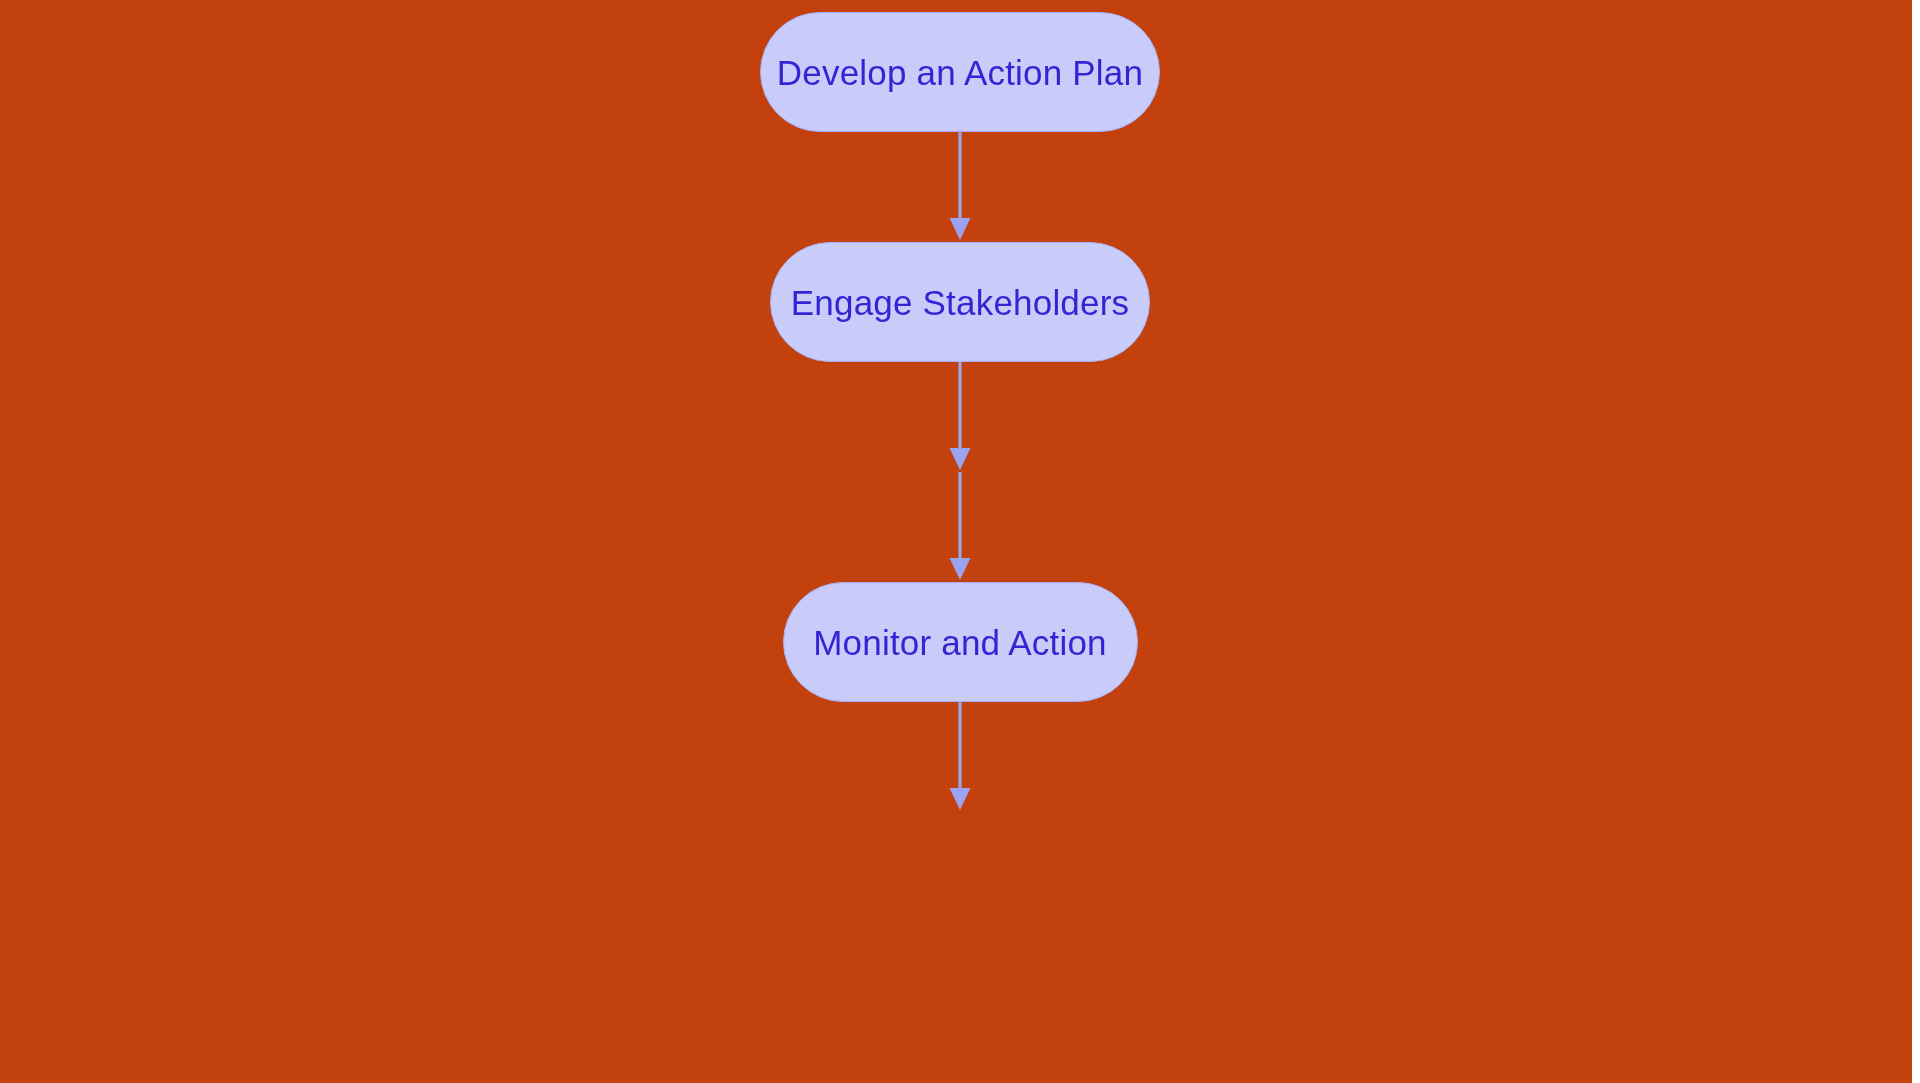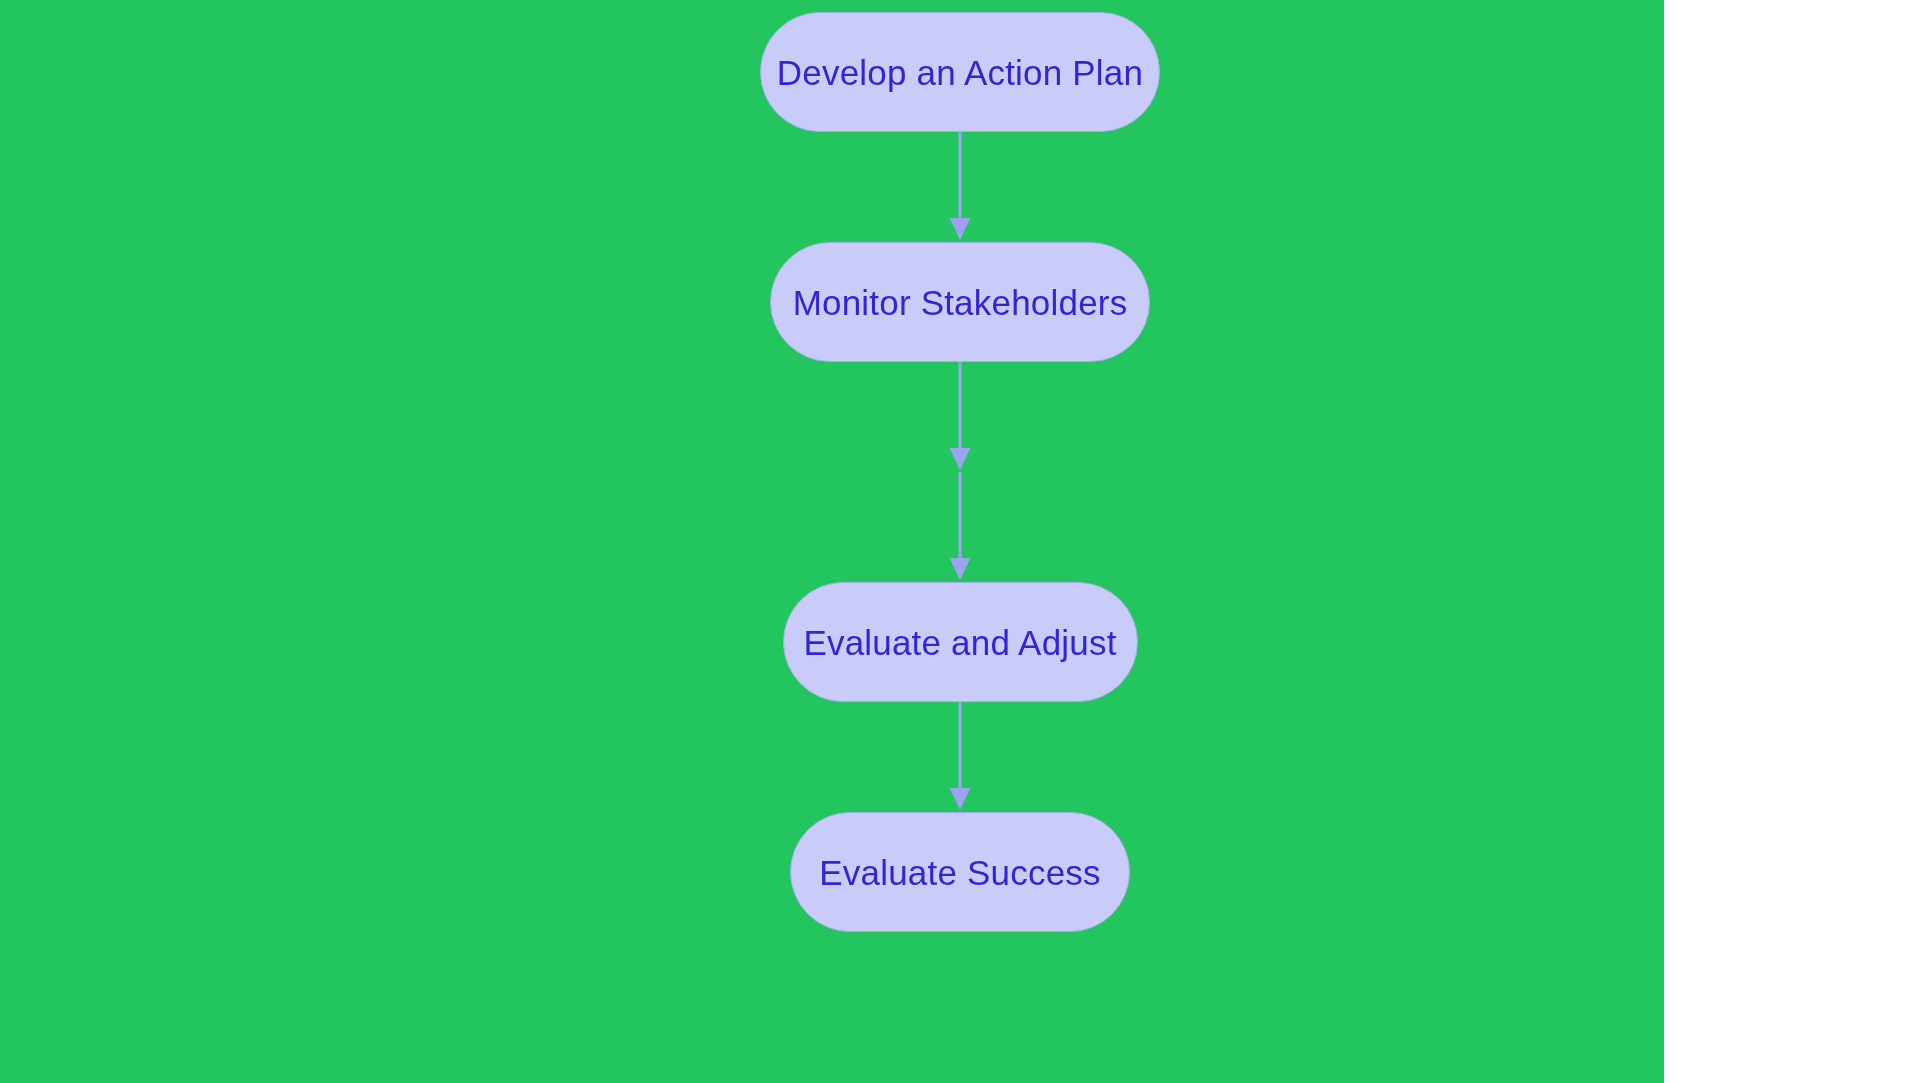--- a/index.html
+++ b/index.html
@@ -9,23 +9,23 @@
   body {
     width: 1920px;
     height: 1083px;
     background: #FFFFFF;
     font-family: "Liberation Sans", sans-serif;
     overflow: hidden;
   }
 
   #flowchart {
     position: relative;
-    width: 1664px;
+    width: 1912px;
     height: 1083px;
-    background: #22c55e;
+    background: #c2410c;
   }
 
   .flow-column {
     position: absolute;
     left: 0;
     top: 0;
     width: 1920px;
     height: 1083px;
     display: flex;
     flex-direction: column;
@@ -93,47 +93,44 @@
     </div>
 
     <div class="connector">
       <svg viewBox="0 0 26 110" xmlns="http://www.w3.org/2000/svg">
         <line x1="13" y1="0" x2="13" y2="92" stroke="#9BA3F0" stroke-width="3.2"></line>
         <polygon points="13,108 2.5,86 23.5,86" fill="#9BA3F0"></polygon>
       </svg>
     </div>
 
     <div class="node node-w-380">
-      <span class="node-label">Monitor Stakeholders</span>
+      <span class="node-label">Engage Stakeholders</span>
     </div>
 
     <div class="connector">
       <svg viewBox="0 0 26 110" xmlns="http://www.w3.org/2000/svg">
         <line x1="13" y1="0" x2="13" y2="92" stroke="#9BA3F0" stroke-width="3.2"></line>
         <polygon points="13,108 2.5,86 23.5,86" fill="#9BA3F0"></polygon>
       </svg>
     </div>
 
 
     <div class="connector">
       <svg viewBox="0 0 26 110" xmlns="http://www.w3.org/2000/svg">
         <line x1="13" y1="0" x2="13" y2="92" stroke="#9BA3F0" stroke-width="3.2"></line>
         <polygon points="13,108 2.5,86 23.5,86" fill="#9BA3F0"></polygon>
       </svg>
     </div>
 
     <div class="node node-w-355">
-      <span class="node-label">Evaluate and Adjust</span>
+      <span class="node-label">Monitor and Action</span>
     </div>
 
     <div class="connector">
       <svg viewBox="0 0 26 110" xmlns="http://www.w3.org/2000/svg">
         <line x1="13" y1="0" x2="13" y2="92" stroke="#9BA3F0" stroke-width="3.2"></line>
         <polygon points="13,108 2.5,86 23.5,86" fill="#9BA3F0"></polygon>
       </svg>
     </div>
 
-    <div class="node node-w-340">
-      <span class="node-label">Evaluate Success</span>
-    </div>
 
   </div>
 </div>
 
 </body></html>

